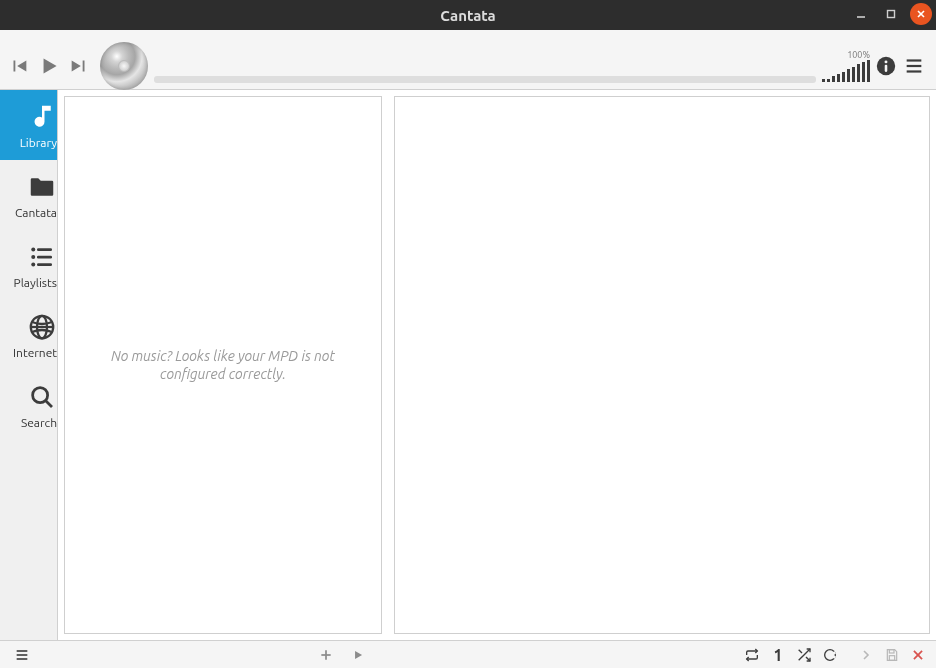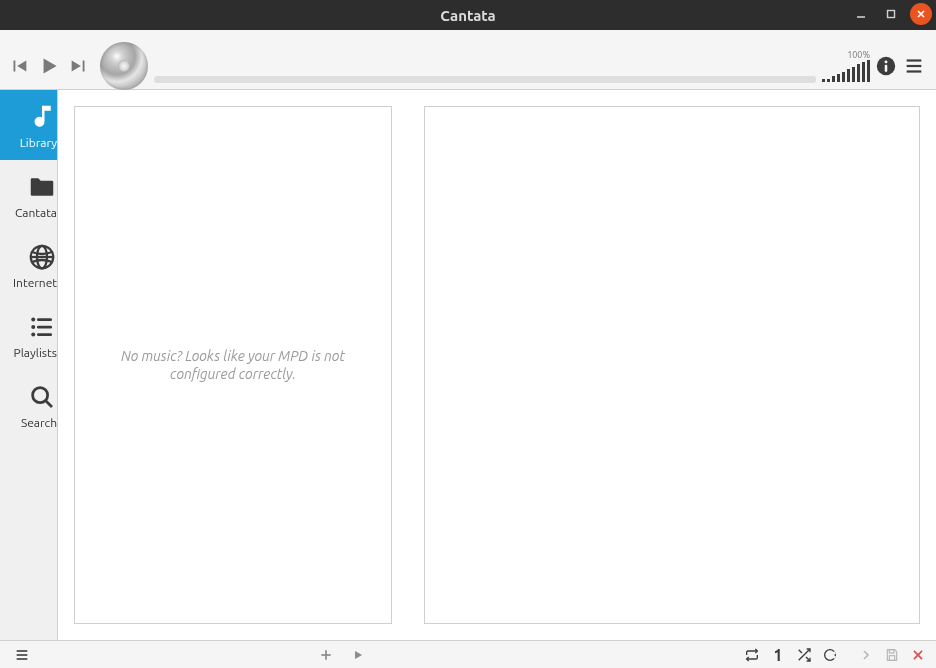--- a/index.html
+++ b/index.html
@@ -32,21 +32,21 @@
   
   .body { display: flex; height: calc(100% - 30px - 60px - 28px); }
 
   
   .sidebar { width: 58px; background: #f0f0f0; border-right: 1px solid #d0d0d0; display: flex; flex-direction: column; }
   .sbitem { height: 70px; display: flex; flex-direction: column; align-items: flex-end; justify-content: center; gap: 4px; text-align: center; font-size: 12px; color: #333; padding-left: 25px; }
   .sbitem.active { background: #1e9cd7; color: #fff; }
   .sbitem svg { display: block; }
 
   
-  .pane { border: 1px solid #cfcfcf; margin: 16px; flex: 1; background: #fff; position: relative; }
+  .pane { border: 1px solid #cfcfcf; margin: 6px; flex: 1; background: #fff; position: relative; }
   .pane.left { flex: 0 0 318px; display: flex; align-items: center; justify-content: center; padding: 12px; }
   .empty-msg { color: #9a9a9a; font-style: italic; text-align: center; font-size: 14px; line-height: 1.3; width: 240px; }
 
   
   .bottombar { height: 28px; border-top: 1px solid #d0d0d0; background: #f5f5f5; display: flex; align-items: center; }
   .bb-left { width: 58px; display: flex; justify-content: flex-start; padding-left: 8px; }
   .bb-lib { flex: 0 0 320px; display: flex; justify-content: flex-end; gap: 4px; padding-right: 6px; }
   .bb-lib .icon-btn { color: #8c8c8c; }
   .bb-fill { flex: 1; }
   .bb-right { display: flex; gap: 2px; padding-right: 6px; align-items: center; }
@@ -150,45 +150,45 @@
     <div class="sbitem">
       <span>
         <svg width="30" height="30" viewBox="0 0 24 24" fill="#3c3c3c">
             <path d="M3 6a1 1 0 0 1 1-1h5l2 2h9a1 1 0 0 1 1 1v10a1 1 0 0 1-1 1H4a1 1 0 0 1-1-1z"></path>
           </svg>
       </span>
       <span>Cantata</span>
     </div>
     <div class="sbitem">
       <span>
-        <svg width="30" height="30" viewBox="0 0 24 24" fill="none" stroke="#3c3c3c" stroke-width="1.8">
-            <circle cx="12" cy="12" r="9"></circle>
-            <ellipse cx="12" cy="12" rx="4" ry="9"></ellipse>
-            <line x1="3" y1="12" x2="21" y2="12"></line>
-            <path d="M4 8c5 2 11 2 16 0"></path>
-            <path d="M4 16c5-2 11-2 16 0"></path>
-          </svg>
-      </span>
-      <span>Internet</span>
-    </div>
-    <div class="sbitem">
-      <span>
         <svg width="30" height="30" viewBox="0 0 24 24" fill="#3c3c3c">
             <circle cx="5" cy="6" r="1.6"></circle>
             <rect x="8" y="5" width="12" height="2.2" rx="1"></rect>
             <circle cx="5" cy="12" r="1.6"></circle>
             <rect x="8" y="11" width="12" height="2.2" rx="1"></rect>
             <circle cx="5" cy="18" r="1.6"></circle>
             <rect x="8" y="17" width="12" height="2.2" rx="1"></rect>
           </svg>
       </span>
       <span>Playlists</span>
     </div>
     <div class="sbitem">
       <span>
+        <svg width="30" height="30" viewBox="0 0 24 24" fill="none" stroke="#3c3c3c" stroke-width="1.8">
+            <circle cx="12" cy="12" r="9"></circle>
+            <ellipse cx="12" cy="12" rx="4" ry="9"></ellipse>
+            <line x1="3" y1="12" x2="21" y2="12"></line>
+            <path d="M4 8c5 2 11 2 16 0"></path>
+            <path d="M4 16c5-2 11-2 16 0"></path>
+          </svg>
+      </span>
+      <span>Internet</span>
+    </div>
+    <div class="sbitem">
+      <span>
         <svg width="30" height="30" viewBox="0 0 24 24" fill="none" stroke="#3c3c3c" stroke-width="2.2">
             <circle cx="10.5" cy="10.5" r="6"></circle>
             <line x1="15" y1="15" x2="20" y2="20"></line>
           </svg>
       </span>
       <span>Search</span>
     </div>
   </div>
 
   <div class="pane left">

